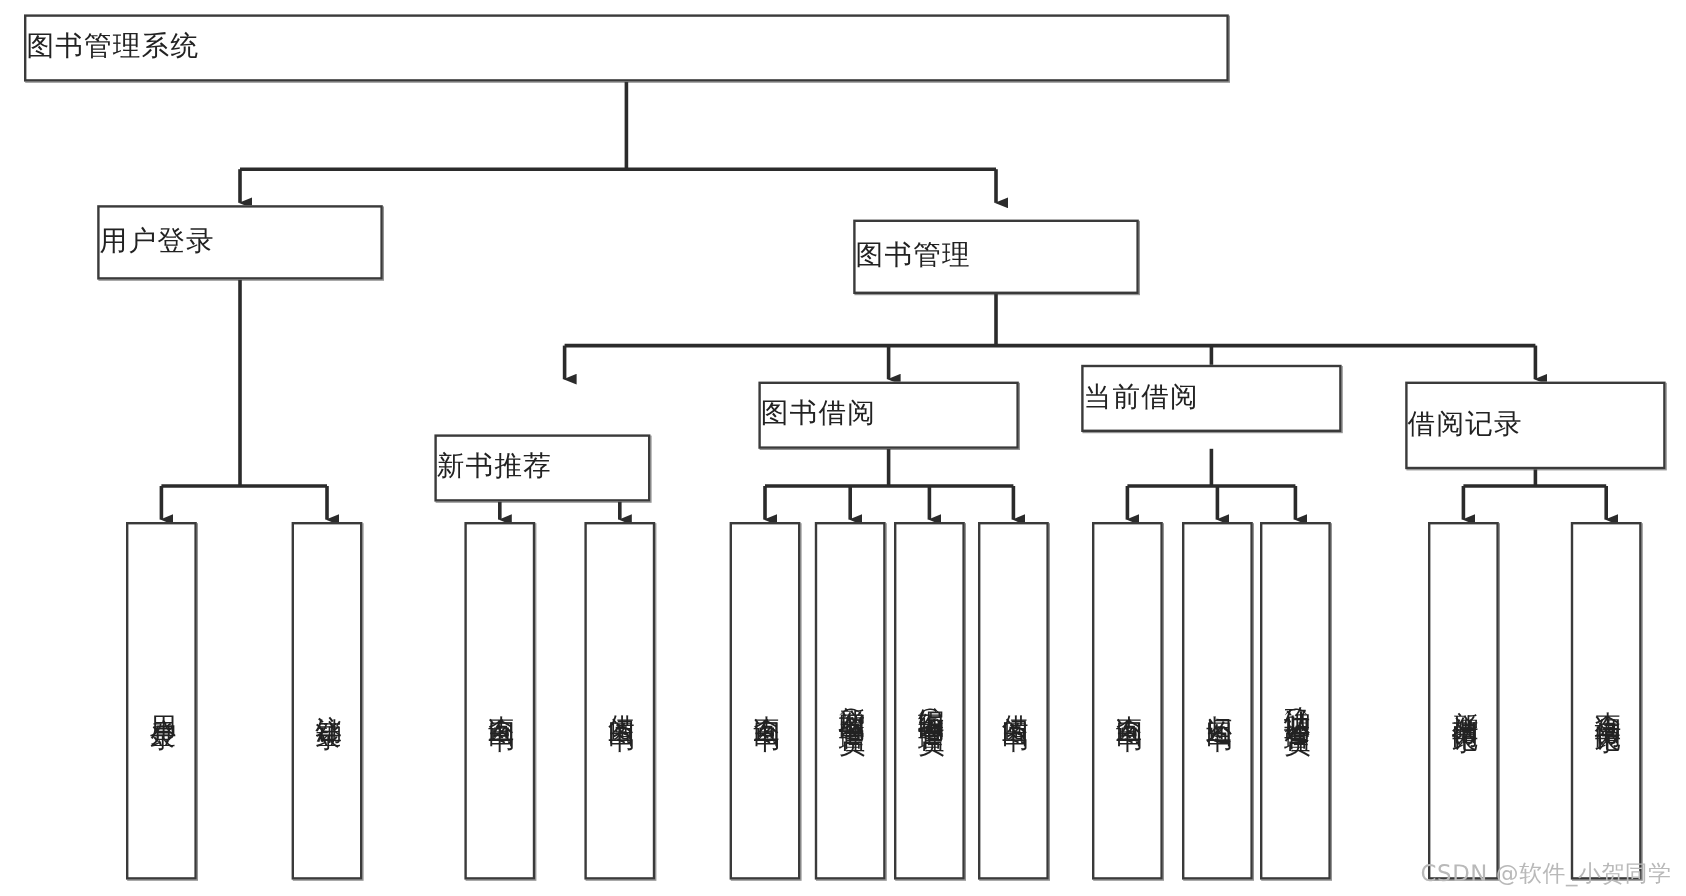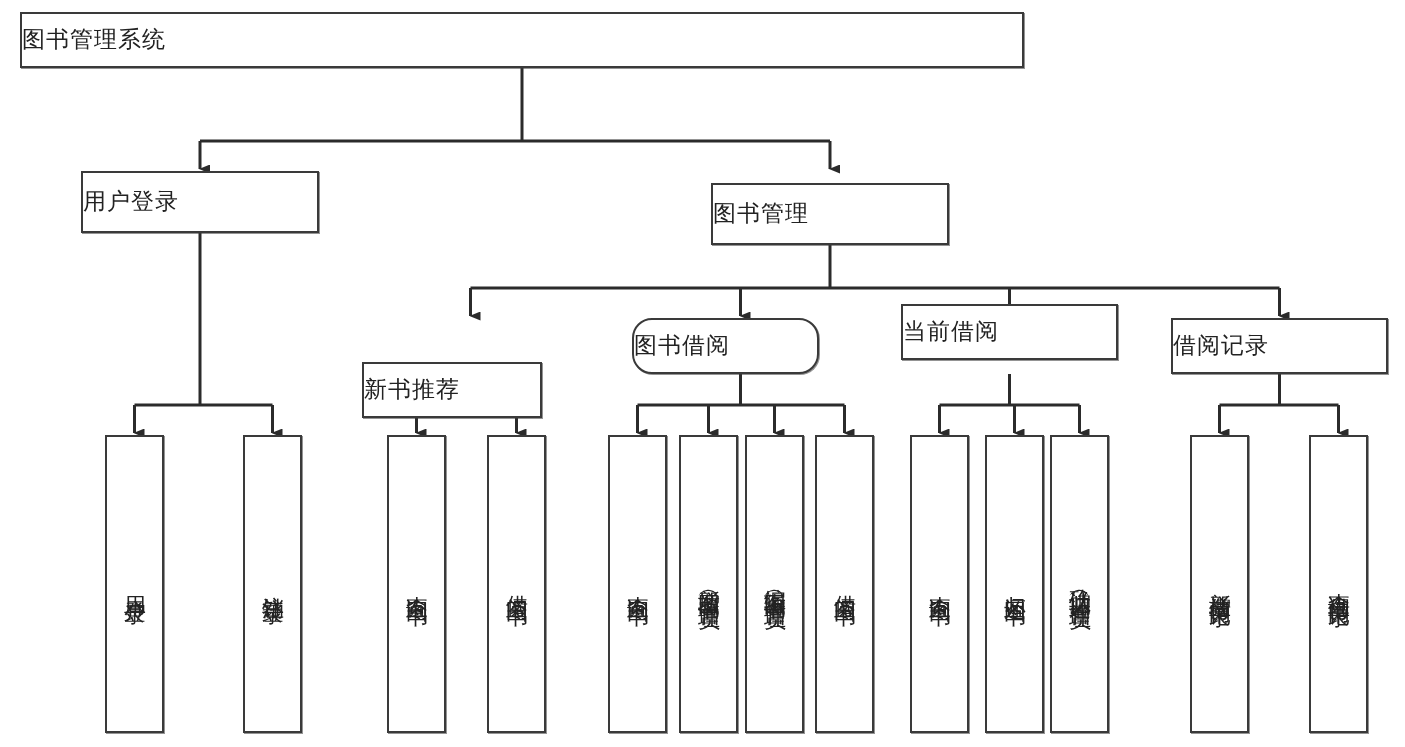--- a/index.html
+++ b/index.html
@@ -127,27 +127,27 @@
       </div>
       <div class="node node-h" style="left: 81px; top: 171px; width: 238px; height: 62px;">
         <span>用户登录</span>
       </div>
       <div class="node node-h" style="left: 711px; top: 171px; width: 238px; height: 62px; margin-top: 12px;">
         <span>图书管理</span>
       </div>
       <div class="node node-h" style="left: 362px; top: 318px; width: 180px; height: 56px; margin-top: 44px;">
         <span>新书推荐</span>
       </div>
-      <div class="node node-h" style="left: 632px; top: 318px; width: 187px; height: 56px; border-radius: 20px;">
+      <div class="node node-h" style="left: 632px; top: 318px; width: 217px; height: 56px;">
         <span>图书借阅</span>
       </div>
       <div class="node node-h" style="left: 901px; top: 304px; width: 217px; height: 56px;">
         <span>当前借阅</span>
       </div>
-      <div class="node node-h" style="left: 1171px; top: 318px; width: 217px; height: 56px;">
+      <div class="node node-h" style="left: 1171px; top: 318px; width: 217px; height: 73px;">
         <span>借阅记录</span>
       </div>
       <div class="node node-leaf" style="left: 105px; top: 435px; width: 59px; height: 298px;">
         <span class="vtext">用户登录</span>
       </div>
       <div class="node node-leaf" style="left: 243px; top: 435px; width: 59px; height: 298px;">
         <span class="vtext">注销登录</span>
       </div>
       <div class="node node-leaf" style="left: 387px; top: 435px; width: 59px; height: 298px;">
         <span class="vtext">查询图书</span>
@@ -177,14 +177,15 @@
         <span class="vtext">确认归还（管理员）</span>
       </div>
       <div class="node node-leaf" style="left: 1190px; top: 435px; width: 59px; height: 298px;">
         <span class="vtext">新增借阅记录</span>
       </div>
       <div class="node node-leaf" style="left: 1309px; top: 435px; width: 59px; height: 298px;">
         <span class="vtext">查询借阅记录</span>
       </div>
     </div>
 
+  <div id="watermark">CSDN @软件_小贺同学</div>
 
 </div>
 
 </body></html>

